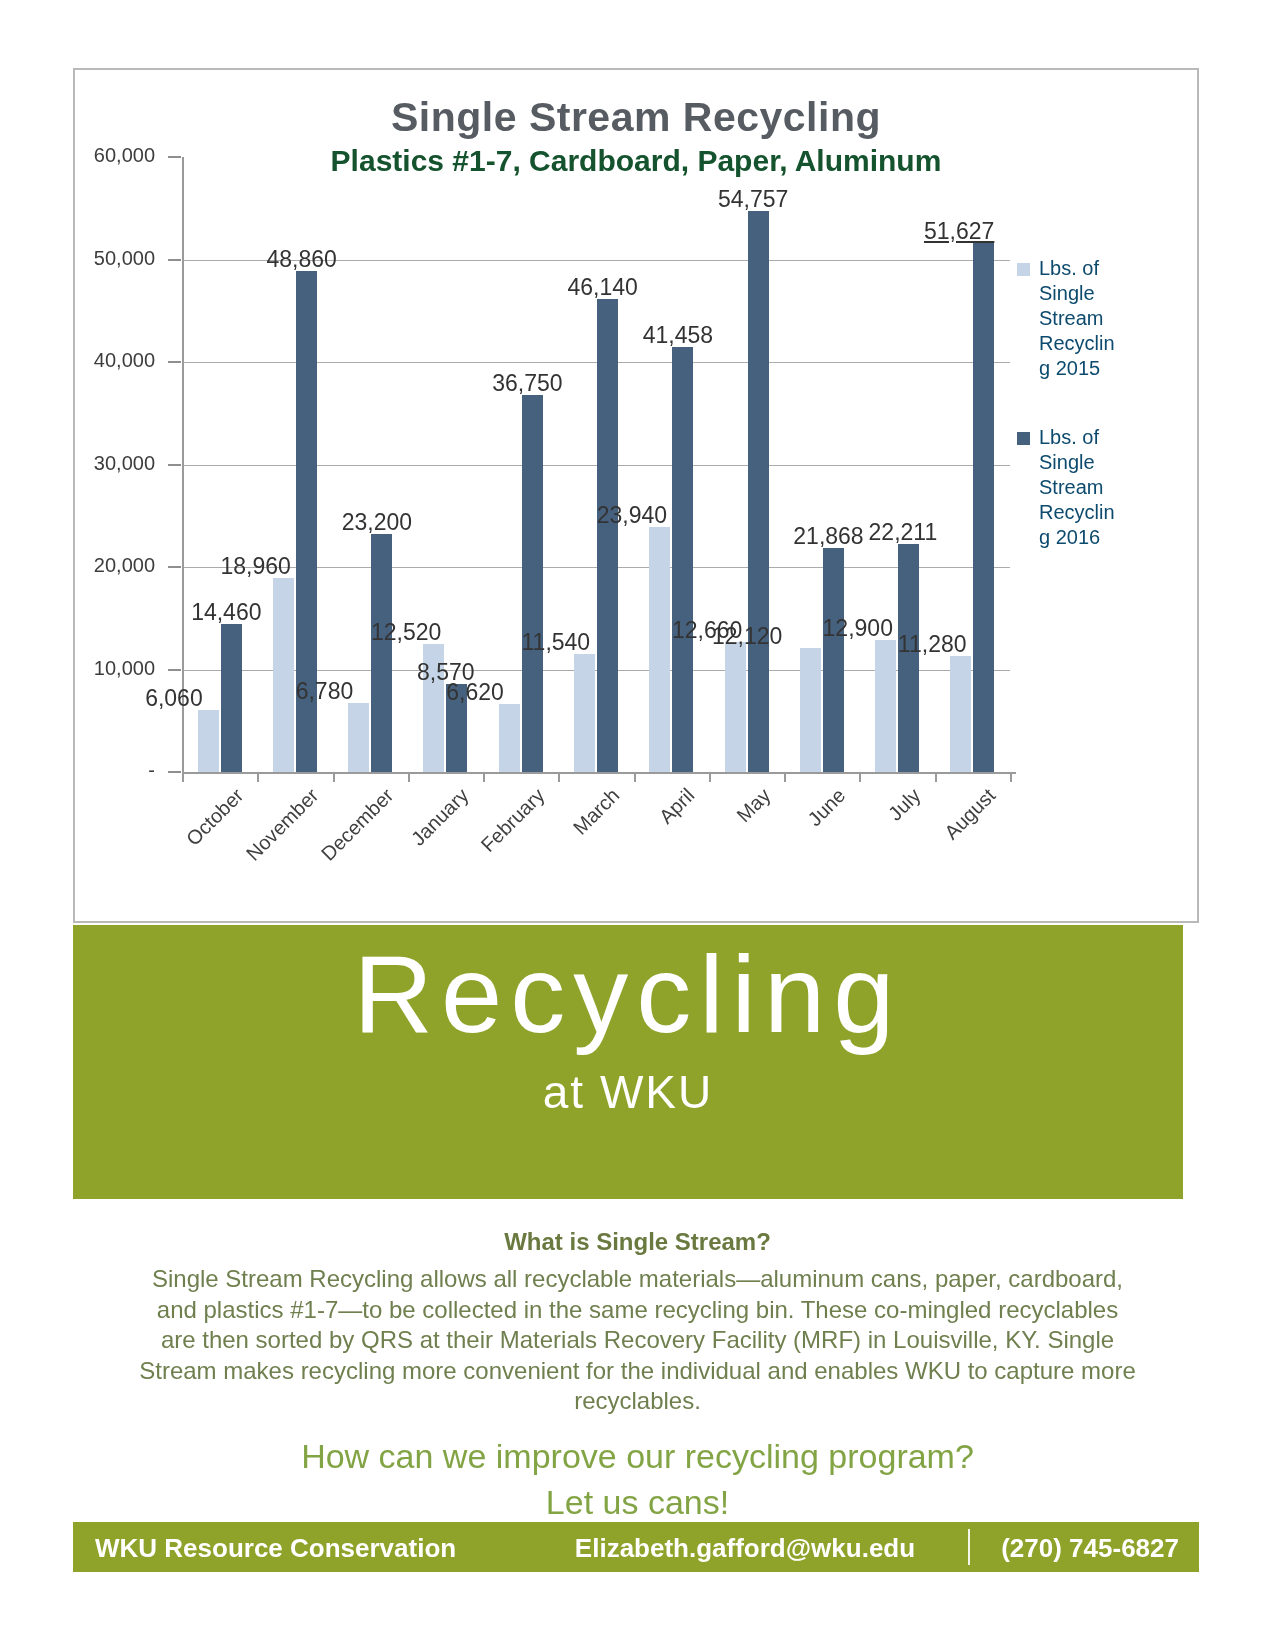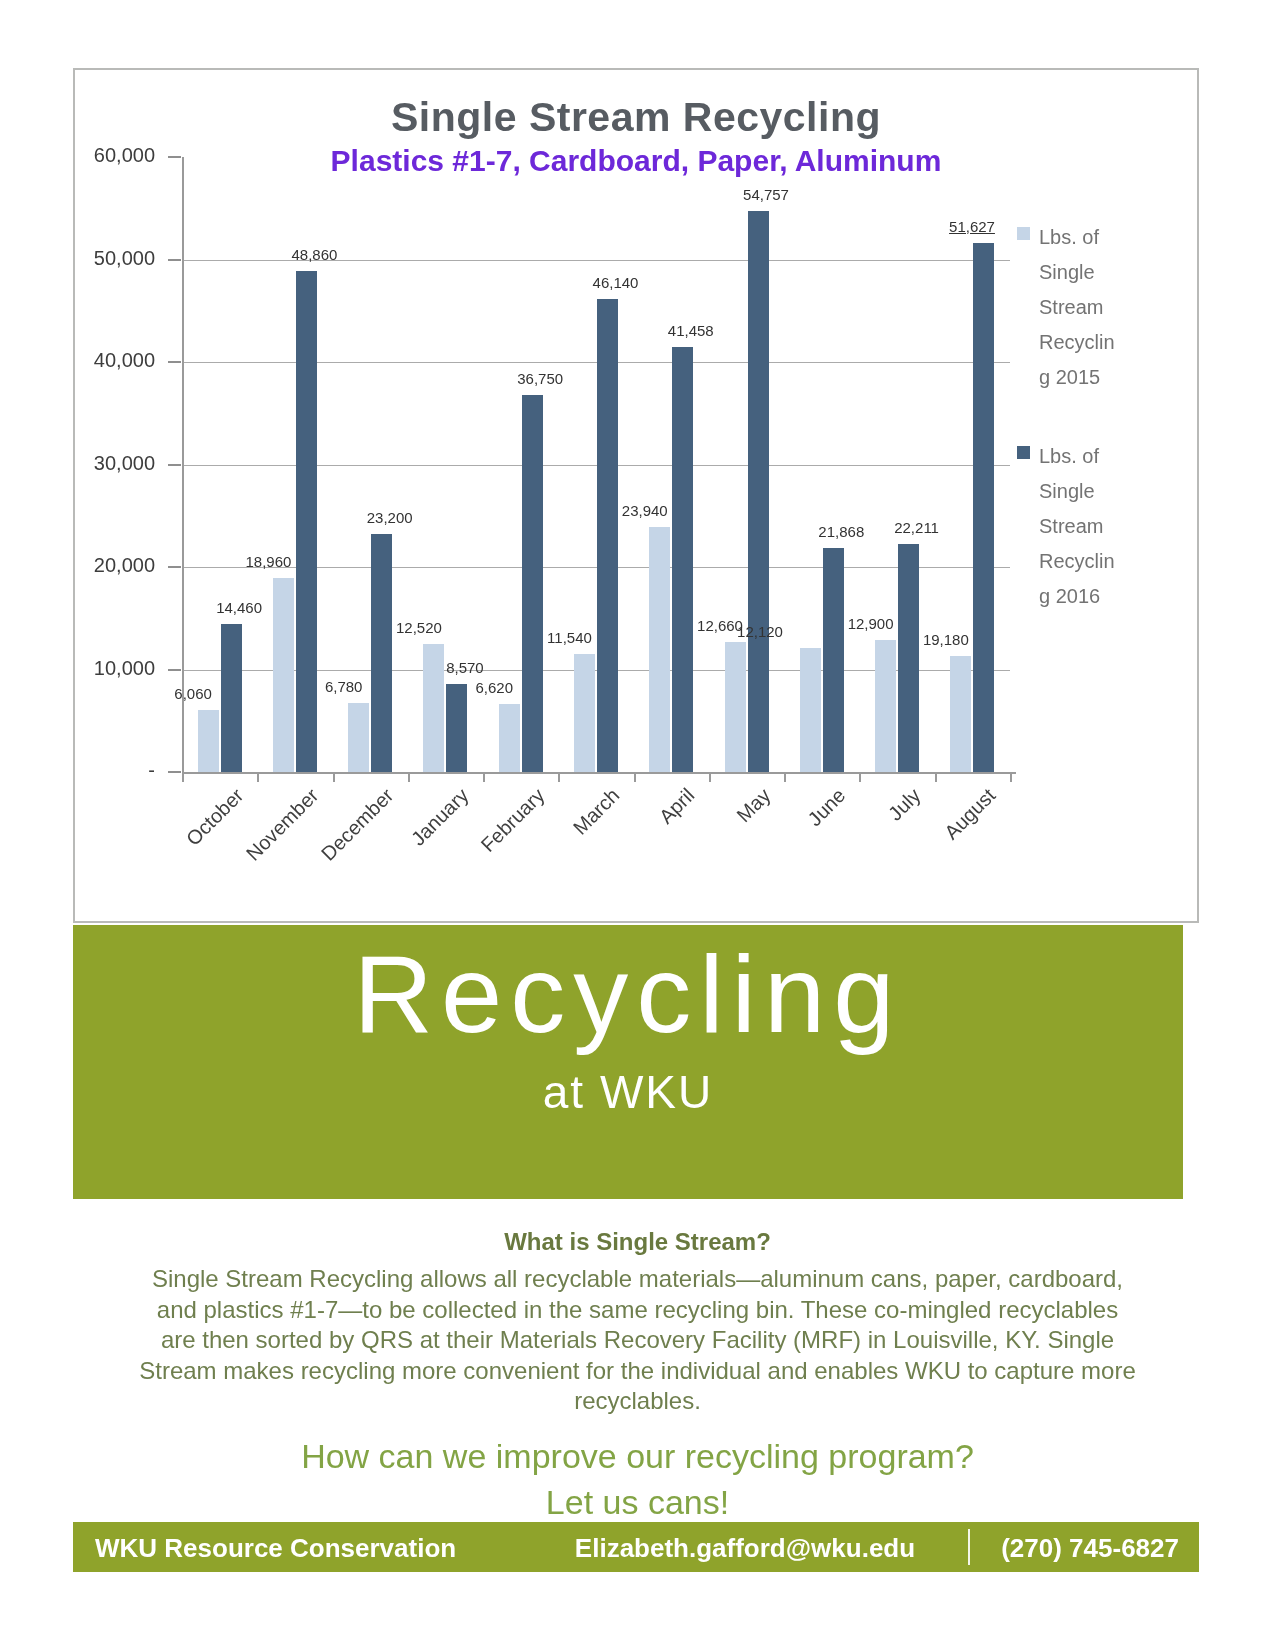--- a/index.html
+++ b/index.html
@@ -4,37 +4,37 @@
 <style>
   html,body{margin:0;padding:0;background:#ffffff;}
   body{width:1275px;height:1650px;position:relative;font-family:"Liberation Sans",sans-serif;overflow:hidden;}
 
   
   .chart-frame{position:absolute;left:73px;top:68px;width:1126px;height:855px;
     border:2px solid #b9bab8;background:#fff;box-sizing:border-box;}
   .chart-title{position:absolute;left:60px;right:60px;top:24px;text-align:center;
     font-size:41px;font-weight:bold;color:#575c62;letter-spacing:.5px;}
   .chart-subtitle{position:absolute;left:60px;right:60px;top:74px;text-align:center;
-    font-size:30px;font-weight:bold;color:#6d28d9;}
+    font-size:30px;font-weight:bold;color:#14532d;}
   .plot-area{position:absolute;inset:0;}
   .ylab{position:absolute;left:-6px;width:86px;text-align:right;font-size:20px;color:#3d3d3d;}
   .grid{position:absolute;height:1px;background:#ababab;}
   .ytick{position:absolute;width:13px;height:2px;background:#8f8f8f;}
   .xtick{position:absolute;width:2px;height:10px;background:#9a9a9a;}
   .vaxis{position:absolute;width:2px;background:#9a9a9a;}
   .haxis{position:absolute;height:2px;background:#9a9a9a;}
   .bar{position:absolute;}
-  .dlabel{position:absolute;width:96px;text-align:center;font-size:15px;color:#333333;white-space:nowrap;}
+  .dlabel{position:absolute;width:96px;font-size:23px;color:#333333;white-space:nowrap;}
   .xlab{position:absolute;width:150px;text-align:right;font-size:20px;color:#3f3f3f;
     transform:rotate(-45deg);transform-origin:100% 0;white-space:nowrap;}
   .legend{position:absolute;left:942px;top:150px;width:180px;}
   .legend-item{position:relative;margin-bottom:44px;}
   .legend-swatch{position:absolute;left:0;top:7px;width:13px;height:13px;}
-  .legend-text{margin-left:22px;width:86px;font-size:20px;line-height:35px;color:#737373;
-    overflow-wrap:break-word;}
+  .legend-text{margin-left:22px;width:86px;font-size:20px;line-height:25px;color:#0c4a6e;
+    overflow-wrap:break-word;margin-top:36px;}
 
   
   .banner{position:absolute;left:73px;top:925px;width:1110px;height:274px;background:#8fa32b;
     color:#ffffff;text-align:center;}
   .banner-title{margin:0;padding-top:10px;font-size:110px;font-weight:400;letter-spacing:8px;line-height:118px;}
   .banner-subtitle{margin:0;padding-top:12px;font-size:46px;font-weight:400;letter-spacing:2px;}
 
   
   .info{position:absolute;left:75px;top:1228px;width:1125px;text-align:center;}
   .info-heading{margin:0 0 4px 0;font-size:24px;font-weight:bold;color:#69793f;}
@@ -132,21 +132,21 @@
       <div class="dlabel" style="left: 637px; top: 552.77px;">12,120</div>
       <div class="bar" style="left: 747.818px; top: 477.853px; width: 21px; height: 224.147px; background: rgb(69, 97, 126);"></div>
       <div class="dlabel" style="left: 718.318px; top: 452.853px;">21,868</div>
       <div class="xlab" style="left: 608.818px; top: 714px;">June</div>
       <div class="bar" style="left: 800.091px; top: 569.775px; width: 21px; height: 132.225px; background: rgb(197, 213, 231);"></div>
       <div class="dlabel" style="left: 747.591px; top: 544.775px;">12,900</div>
       <div class="bar" style="left: 823.091px; top: 474.337px; width: 21px; height: 227.663px; background: rgb(69, 97, 126);"></div>
       <div class="dlabel" style="left: 793.591px; top: 449.337px;">22,211</div>
       <div class="xlab" style="left: 684.091px; top: 714px;">July</div>
       <div class="bar" style="left: 875.364px; top: 586.38px; width: 21px; height: 115.62px; background: rgb(197, 213, 231);"></div>
-      <div class="dlabel" style="left: 822.864px; top: 561.38px;">19,180</div>
+      <div class="dlabel" style="left: 822.864px; top: 561.38px;">11,280</div>
       <div class="bar" style="left: 898.364px; top: 172.823px; width: 21px; height: 529.177px; background: rgb(69, 97, 126);"></div>
       <div class="dlabel" style="left: 849px; top: 147.823px; text-decoration: underline;">51,627</div>
       <div class="xlab" style="left: 759.364px; top: 714px;">August</div>
     </div>
   <div class="legend">
       <div class="legend-item">
         <span class="legend-swatch" style="background: rgb(197, 213, 231);"></span>
         <div class="legend-text">Lbs. of Single Stream Recycling 2015</div>
       </div>
       <div class="legend-item">

